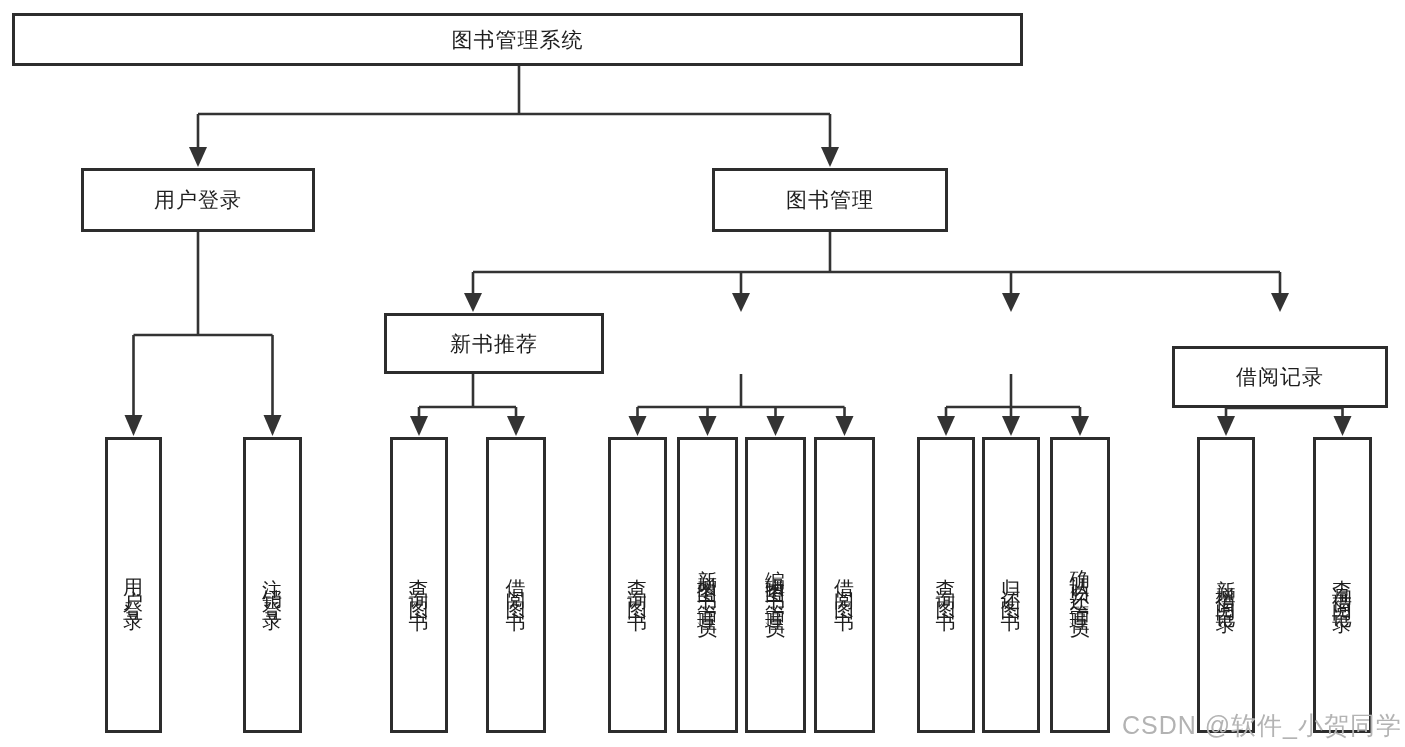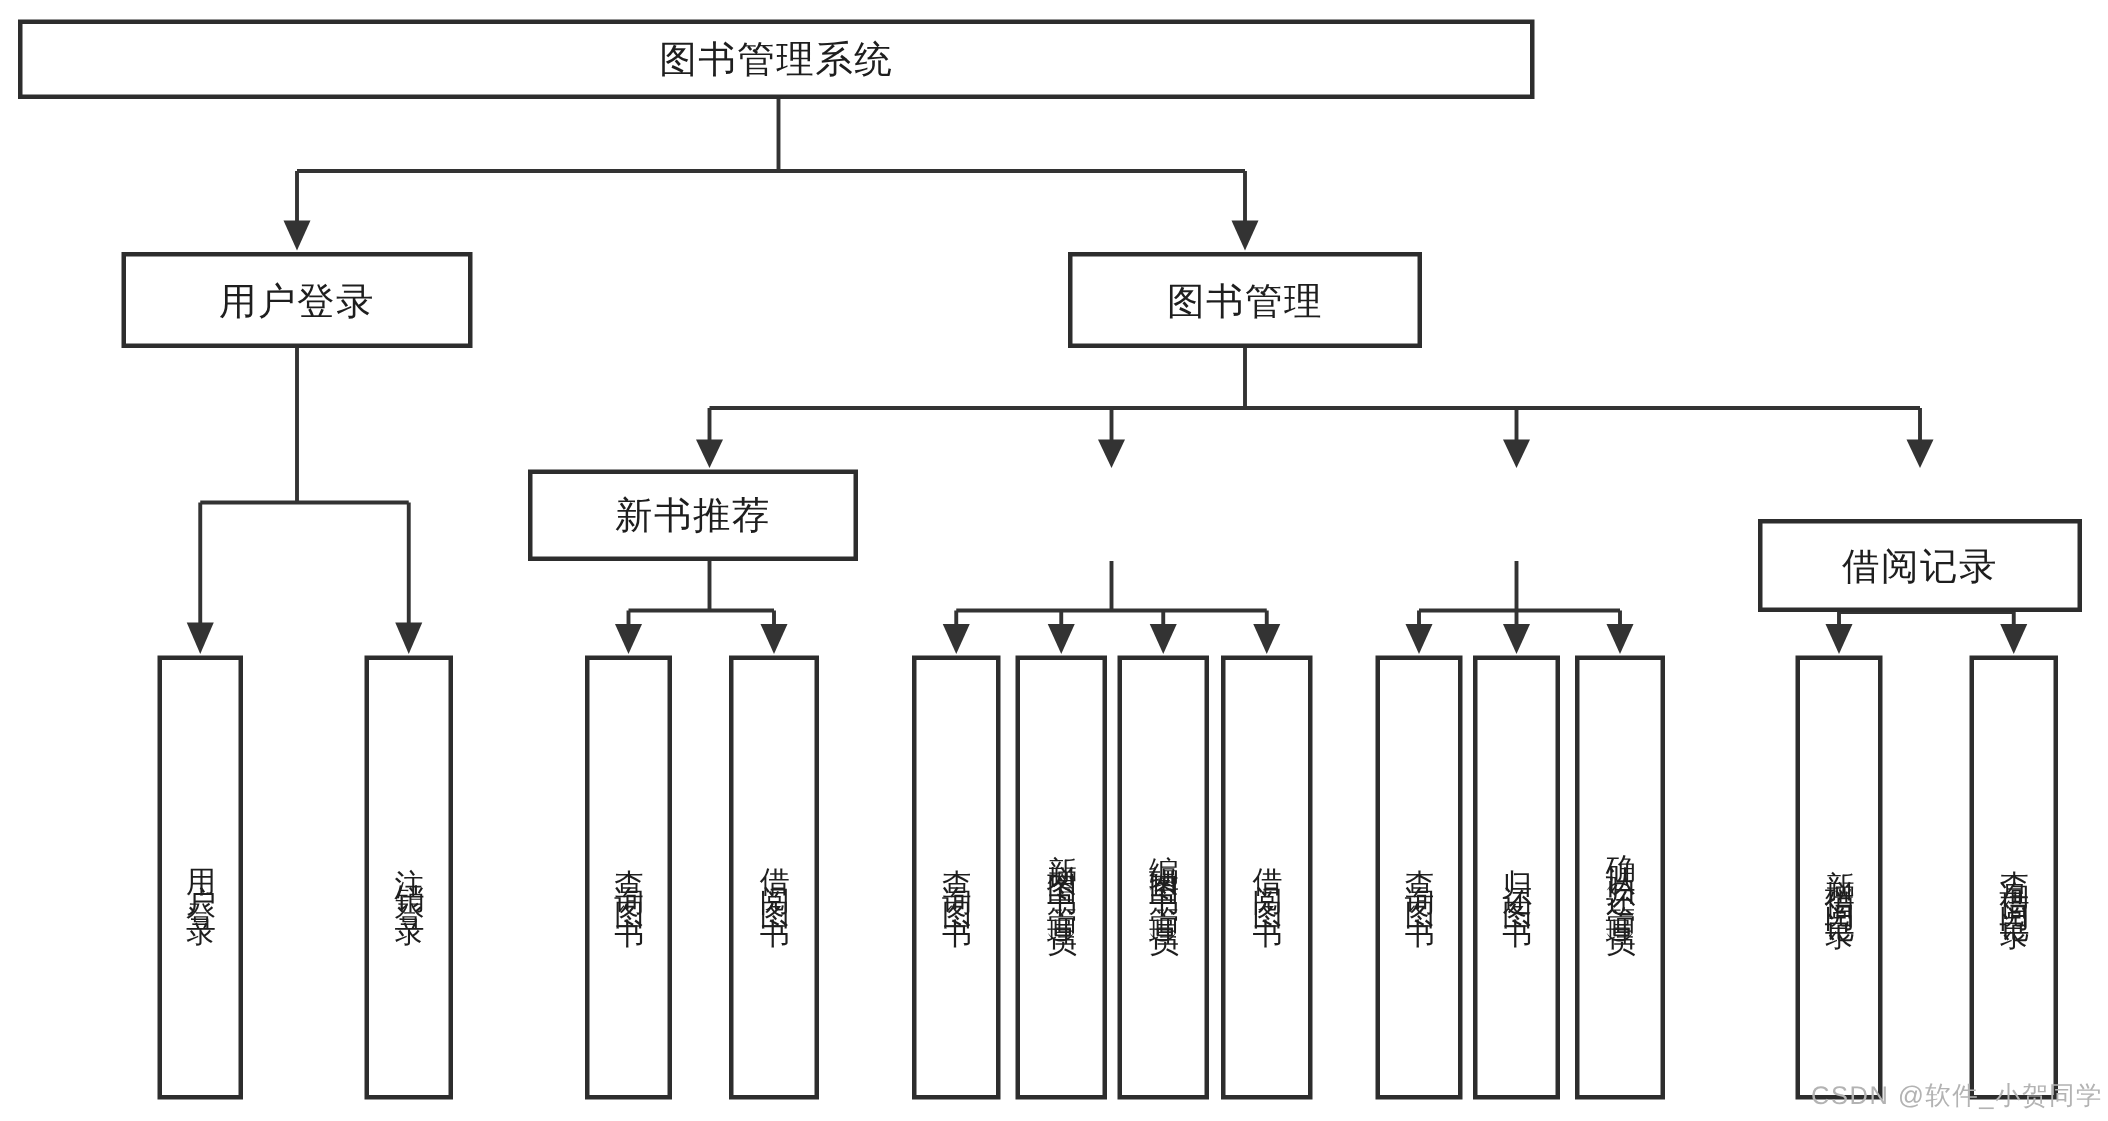--- a/index.html
+++ b/index.html
@@ -27,39 +27,39 @@
     box-sizing: border-box;
     background: #ffffff;
     border: 3px solid #2d2d2d;
     color: #1e1e1e;
     display: flex;
     align-items: center;
     justify-content: center;
     text-align: center;
   }
   .hnode {
-    font-size: 25px;
+    font-size: 21px;
     letter-spacing: 1px;
   }
   .vnode {
     writing-mode: vertical-rl;
     text-orientation: mixed;
     font-size: 20px;
     line-height: 1;
     letter-spacing: 11px;
     top: 437px;
     height: 296px;
   }
   .vnode.long { letter-spacing: 7px; }
 
   
   #n-root           { left: 12px;   top: 13px;  width: 1011px; height: 53px; }
   #n-user-login     { left: 81px;   top: 168px; width: 234px;  height: 64px; }
   #n-book-mgmt      { left: 712px;  top: 168px; width: 236px;  height: 64px; }
-  #n-new-book-rec   { left: 352px;  top: 313px; width: 220px;  height: 61px; }
+  #n-new-book-rec   { left: 384px;  top: 313px; width: 220px;  height: 61px; }
   #n-book-borrow    { left: 633px;  top: 313px; width: 216px;  height: 61px; }
   #n-current-borrow { left: 903px;  top: 313px; width: 216px;  height: 61px; }
   #n-borrow-records { left: 1172px; top: 313px; width: 216px;  height: 62px; margin-top: 33px; }
   #n-login          { left: 105px;  width: 57px; }
   #n-logout         { left: 243px;  width: 59px; }
   #n-nb-query       { left: 390px;  width: 58px; }
   #n-nb-borrow      { left: 486px;  width: 60px; }
   #n-bb-query       { left: 608px;  width: 59px; }
   #n-bb-add         { left: 677px;  width: 61px; }
   #n-bb-edit        { left: 745px;  width: 61px; }
@@ -67,21 +67,21 @@
   #n-cb-query       { left: 917px;  width: 58px; }
   #n-cb-return      { left: 982px;  width: 58px; }
   #n-cb-confirm     { left: 1050px; width: 60px; }
   #n-br-add         { left: 1197px; width: 58px; }
   #n-br-query       { left: 1313px; width: 59px; }
 
   .watermark {
     position: absolute;
     right: 3px;
     bottom: 5px;
-    font-size: 17px;
+    font-size: 25px;
     color: #b3b3b3;
     letter-spacing: 1px;
     white-space: nowrap;
     z-index: 10;
   }
 </style>
 </head>
 <body>
 
 <div class="canvas">

